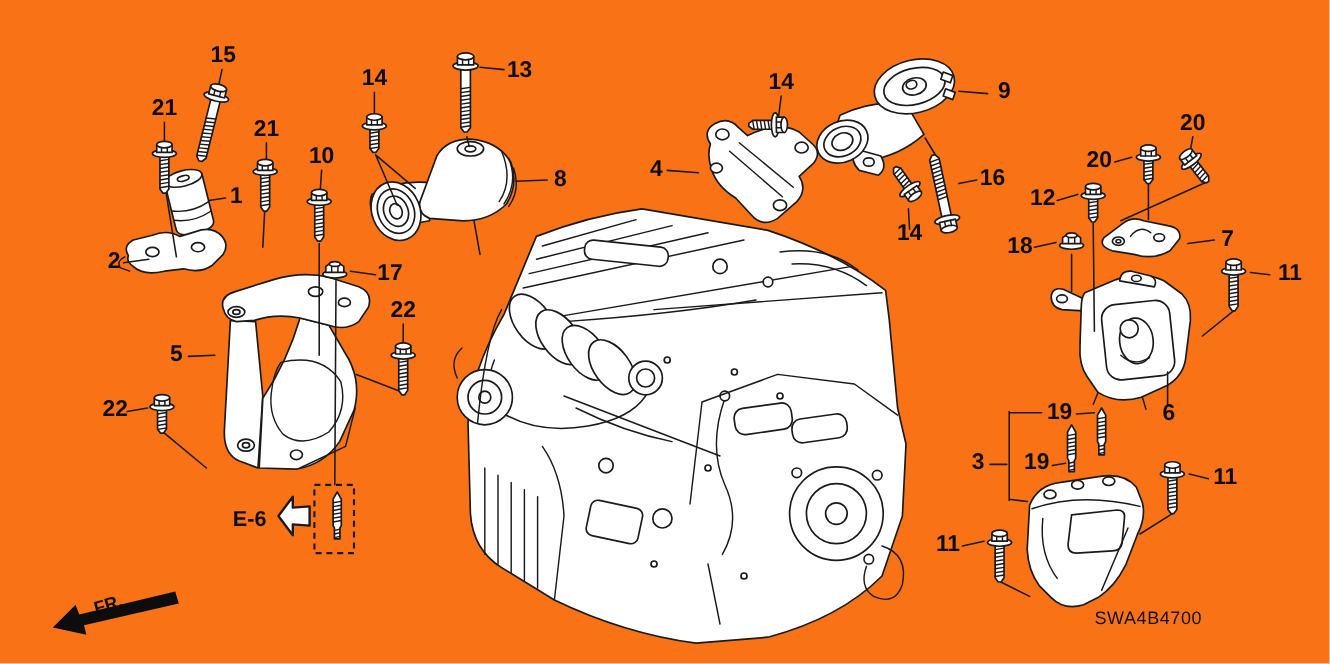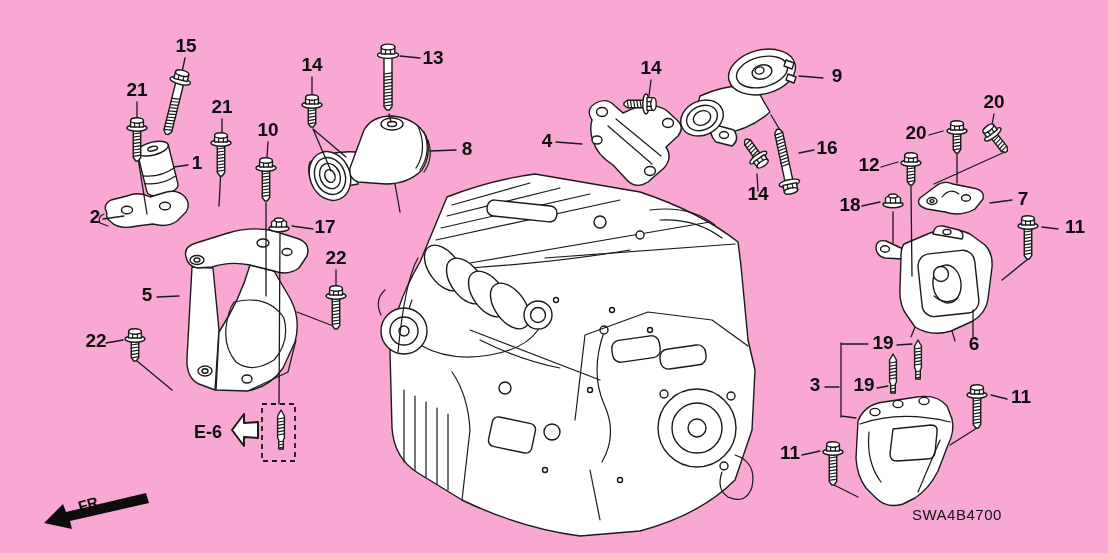--- a/index.html
+++ b/index.html
@@ -1,16 +1,16 @@
 <!DOCTYPE html>
 <html style="--line: #1a1a1a;"><head>
 <meta charset="utf-8">
 <style>
   html,body{margin:0;padding:0;background:#fff;}
-  .stage{position:relative;width:1108px;height:553px;background:#f9a8d4;overflow:hidden;
+  .stage{position:relative;width:1108px;height:553px;background:#f97316;overflow:hidden;
          font-family:"Liberation Sans",sans-serif;}
   svg{display:block;}
   .part{fill:#fff;stroke:var(--line,#1a1a1a);stroke-width:1.4;stroke-linejoin:round;}
   .detail{fill:none;stroke:var(--line,#1a1a1a);stroke-width:1.2;stroke-linejoin:round;stroke-linecap:round;}
   .leader{fill:none;stroke:var(--line,#1a1a1a);stroke-width:1.3;stroke-linecap:round;}
   .callout{font:700 19px "Liberation Sans",sans-serif;fill:#0d0d0d;text-anchor:middle;}
   .ref-label{font:700 18px "Liberation Sans",sans-serif;fill:#0d0d0d;}
   .fr-label{font:700 15px "Liberation Sans",sans-serif;fill:#0d0d0d;}
   .code-label{font:400 15px "Liberation Sans",sans-serif;fill:#111;letter-spacing:.5px;}
   .dashed-box{fill:none;stroke:var(--line,#1a1a1a);stroke-width:1.8;stroke-dasharray:5 4;}

